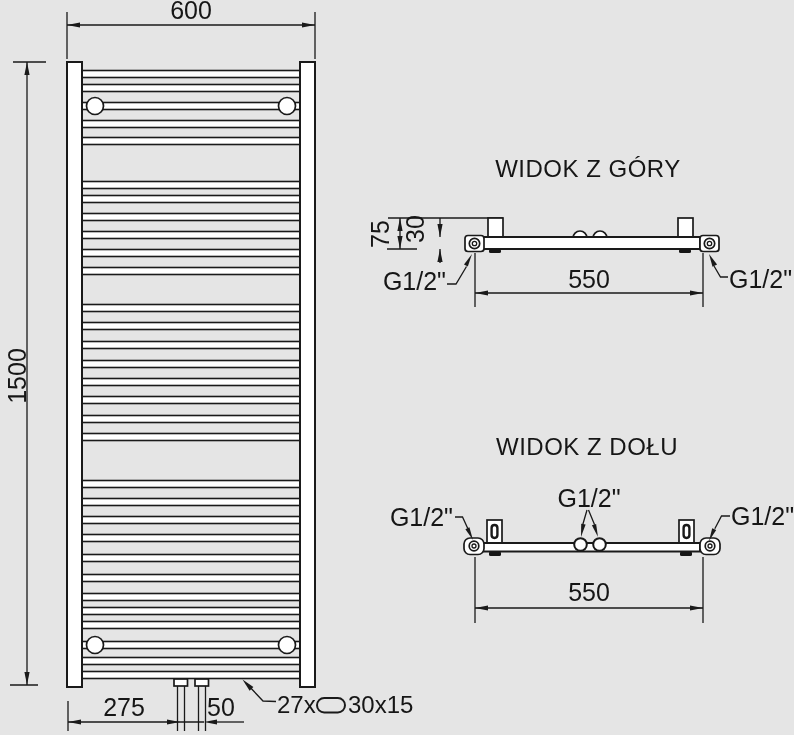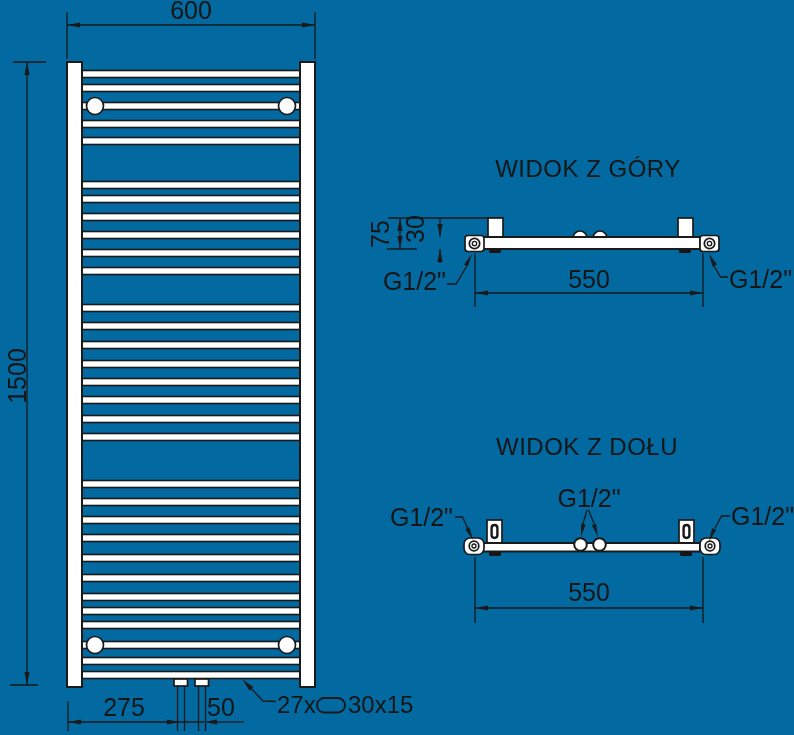--- a/index.html
+++ b/index.html
@@ -1,16 +1,16 @@
 <!DOCTYPE html>
 <html><head>
 <meta charset="utf-8">
 <style>
   html,body{margin:0;padding:0;background:#ffffff;}
-  .canvas{position:relative;width:794px;height:735px;background:#0369a1;overflow:hidden;}
+  .canvas{position:relative;width:794px;height:735px;background:#e5e5e5;overflow:hidden;}
   svg text{font-family:"Liberation Sans","DejaVu Sans",sans-serif;fill:#161616;}
   .dimtxt{font-size:25px;}
   .smalltxt{font-size:24px;}
   .titletxt{font-size:24px;letter-spacing:0.5px;}
   .outline{fill:#ffffff;stroke:#1a1a1a;stroke-width:2;}
   .outline17{fill:#ffffff;stroke:#1a1a1a;stroke-width:1.7;}
   .rung{fill:#ffffff;stroke:#1a1a1a;stroke-width:1.6;}
   .thin{stroke:#1a1a1a;stroke-width:1.3;fill:none;}
   .thick{stroke:#1a1a1a;stroke-width:2;fill:none;}
   .arrow{fill:#1a1a1a;stroke:none;}

